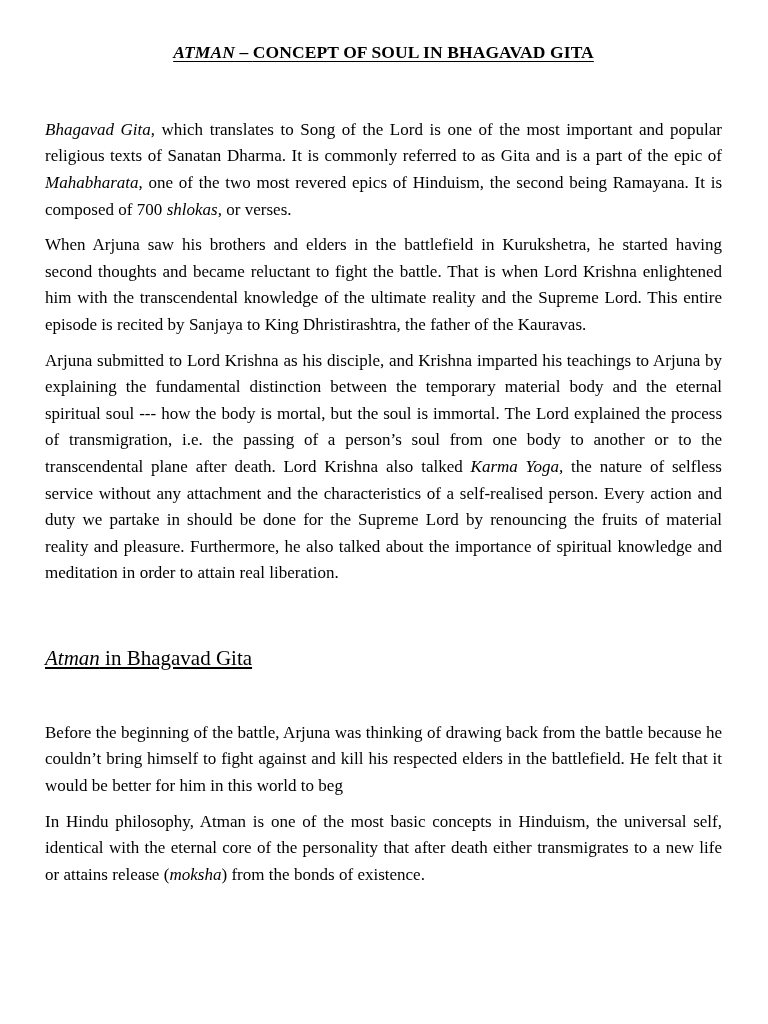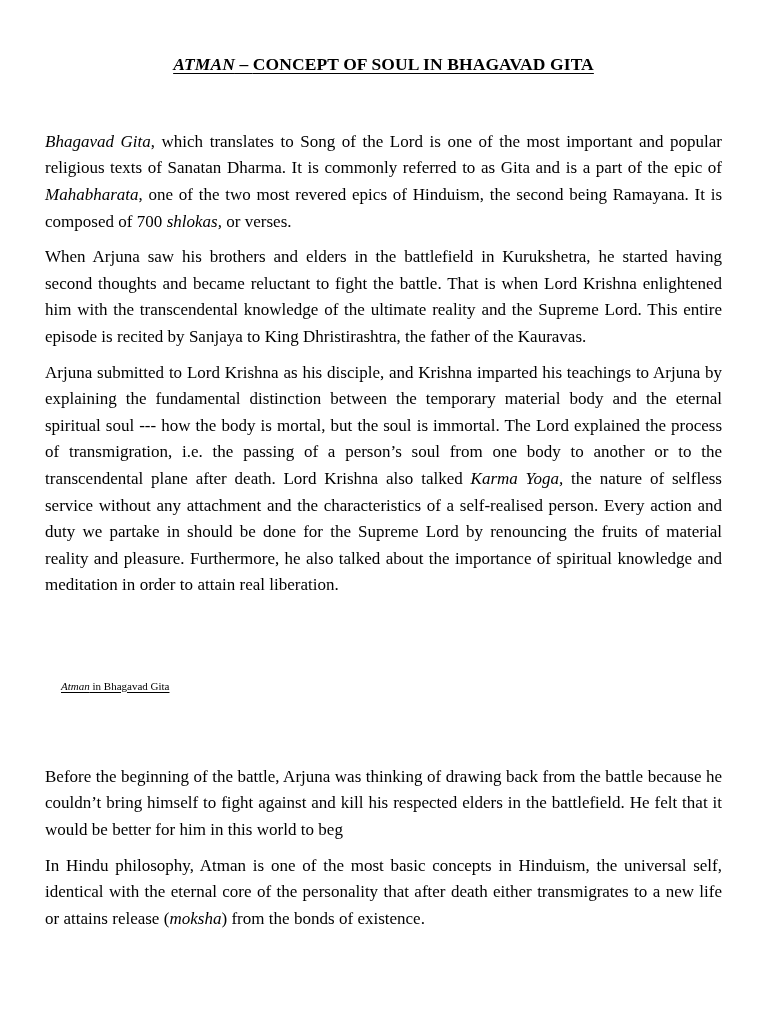--- a/index.html
+++ b/index.html
@@ -19,21 +19,21 @@
   .page {
     position: relative;
     width: 768px;
     height: 1024px;
     background: #ffffff;
     box-sizing: border-box;
   }
   .content {
     position: absolute;
     left: 45px;
-    top: 12px;
+    top: 0;
     width: 677px;
   }
   .doc-title {
     text-align: center;
     font-size: 17.5px;
     font-weight: bold;
     line-height: 1.25;
     margin: 0;
     padding-top: 42px;
     letter-spacing: 0.1px;
@@ -59,24 +59,24 @@
   p.body-para:last-of-type {
     margin-bottom: 0;
   }
   .blank-line {
     height: 26.6px;
   }
   .blank-line-half {
     height: 22px;
   }
   h2.section-heading {
-    font-size: 11px;
+    font-size: 21px;
     line-height: 26.6px;
     font-weight: normal;
-    margin: 16px;
+    margin: 0;
     text-align: left;
   }
   h2.section-heading .h-underline {
     text-decoration: underline;
     text-underline-offset: 2px;
   }
   h2.section-heading .h-ital {
     font-style: italic;
   }
   em.ital {

